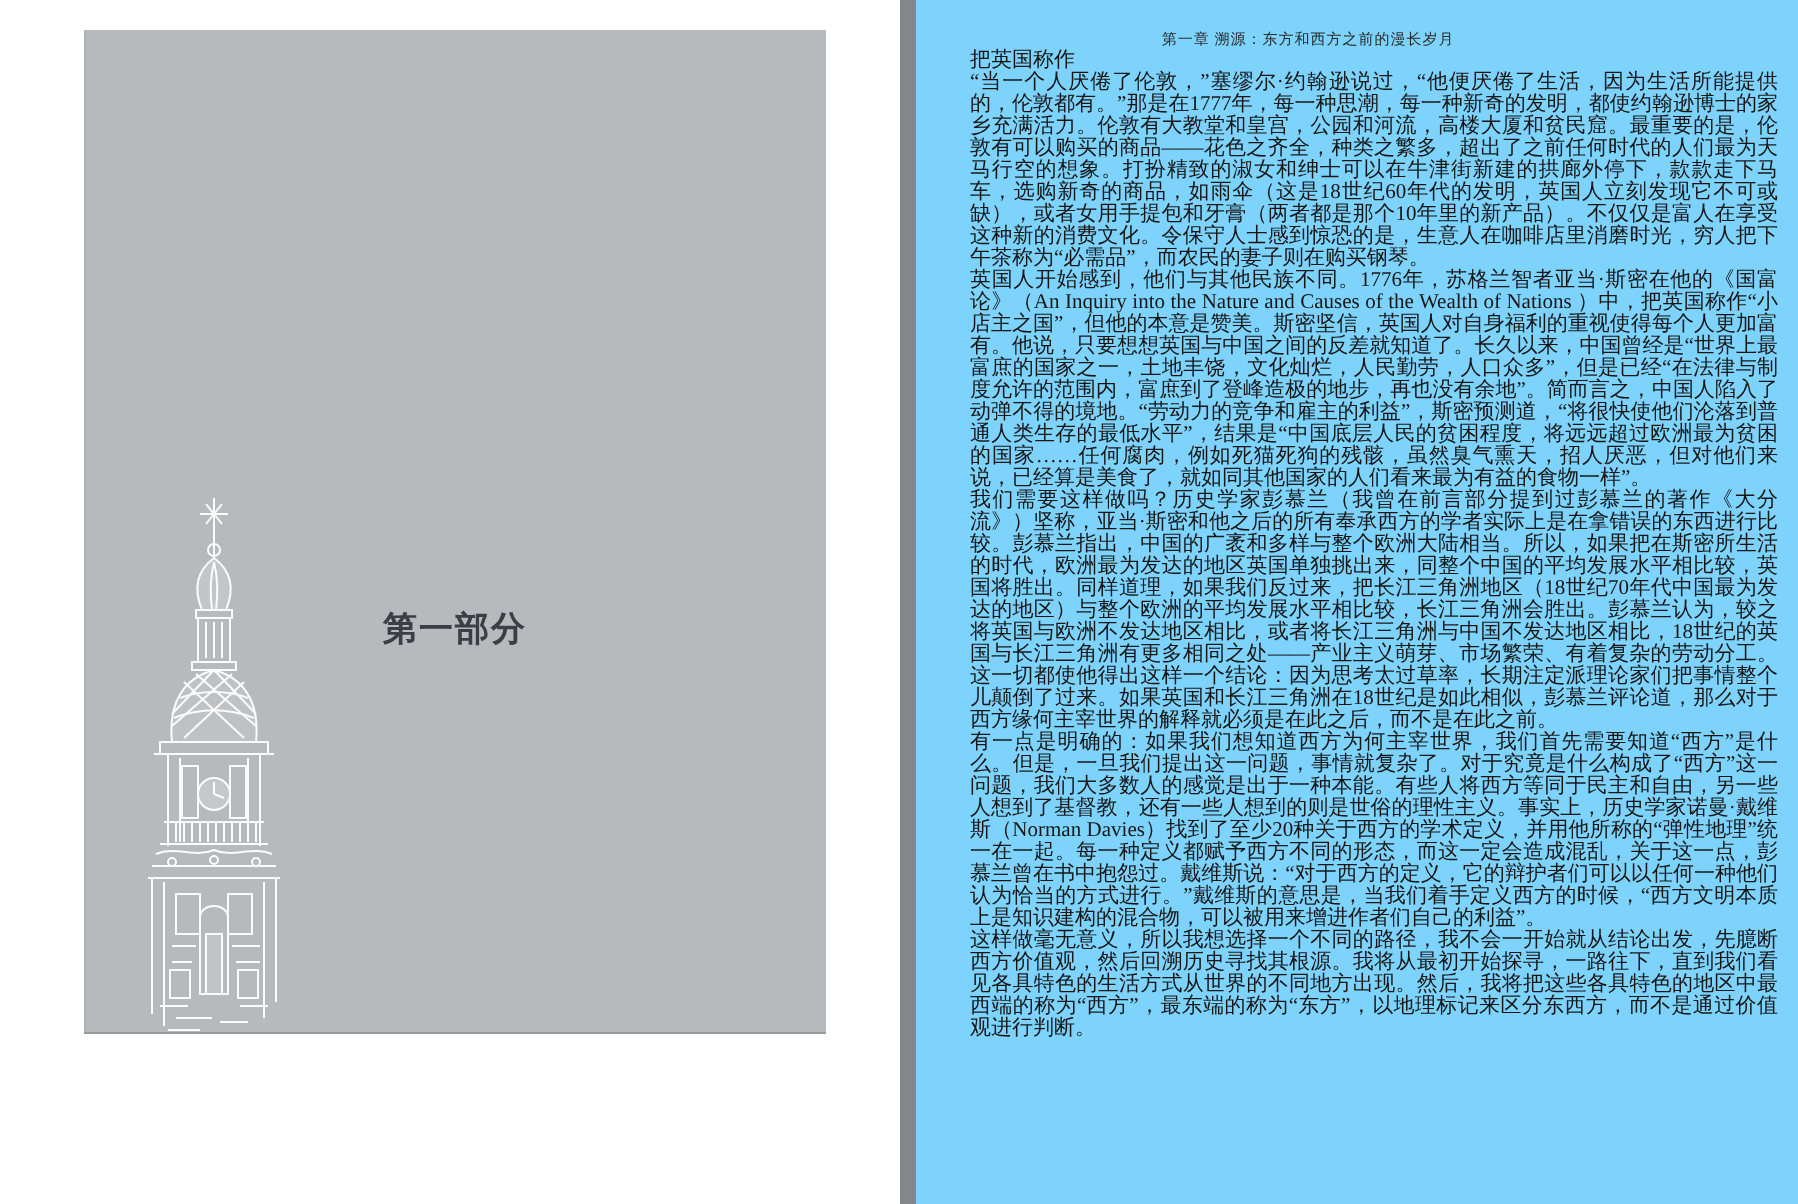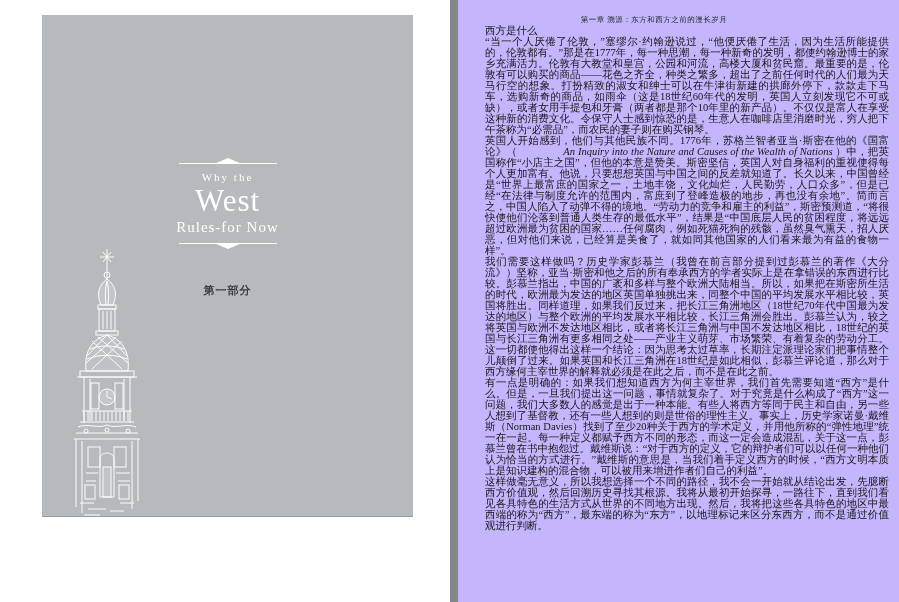--- a/index.html
+++ b/index.html
@@ -21,60 +21,49 @@
   .tri-up{position:absolute;left:50%;bottom:-1px;transform:translateX(-50%);
     width:0;height:0;border-left:14px solid transparent;border-right:14px solid transparent;
     border-bottom:6px solid #ffffff;}
   .tri-down{position:absolute;left:50%;top:-1px;transform:translateX(-50%);
     width:0;height:0;border-left:14px solid transparent;border-right:14px solid transparent;
     border-top:6px solid #ffffff;}
   .why{font-size:11px;letter-spacing:2px;margin-top:7px;}
   .west{font-size:31px;letter-spacing:1px;line-height:1;margin-top:2px;}
   .rules{font-size:15px;letter-spacing:1px;margin-top:3px;margin-bottom:7px;}
   .part-label{
-    position:absolute;left:0;top:268px;width:100%;text-align:center;
-    font-size:11px;font-weight:bold;color:#3b3f43;letter-spacing:1px;
+    position:absolute;left:0;top:288px;width:100%;text-align:center;
+    font-size:17px;font-weight:bold;color:#3b3f43;letter-spacing:1px;
   }
   .tower{position:absolute;left:18px;top:230px;width:94px;height:273px;}
   
   .spine{position:absolute;left:450px;top:0;width:8px;height:602px;background:#848789;}
   
-  .right-page{position:absolute;left:458px;top:0;width:441px;height:602px;background:#c4b5fd;color:#161616;}
+  .right-page{position:absolute;left:458px;top:0;width:441px;height:602px;background:#7dd3fc;color:#161616;}
   .running-header{
     position:absolute;top:15px;left:27px;width:404px;text-align:center;
     transform:translateX(-33px);font-size:7.5px;color:#2a2a2a;letter-spacing:0.5px;
     white-space:nowrap;
   }
   .body-text{
     position:absolute;top:25px;left:27px;width:404px;
     font-size:10.5px;line-height:11px;text-align:justify;
   }
   .section-heading{margin:0;text-align:left;}
   .para{margin:0;}
-  .italic{font-style:italic;margin-left:46px;}
+  .italic{}
 </style>
 </head>
 <body>
 
 <div class="canvas">
 
   <div class="left-page">
     <div class="gray-panel">
 
-      <div class="title-block">
-        <div class="orn orn-top">
-            <span class="tri-up"></span>
-          </div>
-        <div class="why">Why the</div>
-        <div class="west">West</div>
-        <div class="rules">Rules-for Now</div>
-        <div class="orn orn-bottom">
-            <span class="tri-down"></span>
-          </div>
-      </div>
 
       <div class="part-label">第一部分</div>
 
       <svg class="tower" viewBox="0 0 94 273" xmlns="http://www.w3.org/2000/svg">
         <g stroke="#ffffff" fill="none" stroke-width="1" opacity="0.95">
 
           <line x1="47" y1="4" x2="47" y2="34"></line>
           <line x1="40" y1="12" x2="54" y2="12"></line>
           <line x1="43" y1="7" x2="51" y2="17"></line>
           <line x1="51" y1="7" x2="43" y2="17"></line>
@@ -129,21 +118,21 @@
       </svg>
 
     </div>
   </div>
 
   <div class="spine"></div>
 
   <div class="right-page">
     <div class="running-header">第一章 溯源：东方和西方之前的漫长岁月</div>
     <div class="body-text">
-      <p class="section-heading">西方是什么</p>
+      <p class="section-heading">把英国称作</p>
 
     <p class="para"><span>“当一个人厌倦了伦敦，”塞缪尔·约翰逊说过，“他便厌倦了生活，因为生活所能提供的，伦敦都有。”那是在1777年，每一种思潮，每一种新奇的发明，都使约翰逊博士的家乡充满活力。伦敦有大教堂和皇宫，公园和河流，高楼大厦和贫民窟。最重要的是，伦敦有可以购买的商品——花色之齐全，种类之繁多，超出了之前任何时代的人们最为天马行空的想象。打扮精致的淑女和绅士可以在牛津街新建的拱廊外停下，款款走下马车，选购新奇的商品，如雨伞（这是18世纪60年代的发明，英国人立刻发现它不可或缺），或者女用手提包和牙膏（两者都是那个10年里的新产品）。不仅仅是富人在享受这种新的消费文化。令保守人士感到惊恐的是，生意人在咖啡店里消磨时光，穷人把下午茶称为“必需品”，而农民的妻子则在购买钢琴。</span></p>
         <p class="para"><span>英国人开始感到，他们与其他民族不同。1776年，苏格兰智者亚当·斯密在他的《国富论》（</span><span class="italic">An Inquiry into the Nature and Causes of the Wealth of Nations </span><span>）中，把英国称作“小店主之国”，但他的本意是赞美。斯密坚信，英国人对自身福利的重视使得每个人更加富有。他说，只要想想英国与中国之间的反差就知道了。长久以来，中国曾经是“世界上最富庶的国家之一，土地丰饶，文化灿烂，人民勤劳，人口众多”，但是已经“在法律与制度允许的范围内，富庶到了登峰造极的地步，再也没有余地”。简而言之，中国人陷入了动弹不得的境地。“劳动力的竞争和雇主的利益”，斯密预测道，“将很快使他们沦落到普通人类生存的最低水平”，结果是“中国底层人民的贫困程度，将远远超过欧洲最为贫困的国家……任何腐肉，例如死猫死狗的残骸，虽然臭气熏天，招人厌恶，但对他们来说，已经算是美食了，就如同其他国家的人们看来最为有益的食物一样”。</span></p>
         <p class="para"><span>我们需要这样做吗？历史学家彭慕兰（我曾在前言部分提到过彭慕兰的著作《大分流》）坚称，亚当·斯密和他之后的所有奉承西方的学者实际上是在拿错误的东西进行比较。彭慕兰指出，中国的广袤和多样与整个欧洲大陆相当。所以，如果把在斯密所生活的时代，欧洲最为发达的地区英国单独挑出来，同整个中国的平均发展水平相比较，英国将胜出。同样道理，如果我们反过来，把长江三角洲地区（18世纪70年代中国最为发达的地区）与整个欧洲的平均发展水平相比较，长江三角洲会胜出。彭慕兰认为，较之将英国与欧洲不发达地区相比，或者将长江三角洲与中国不发达地区相比，18世纪的英国与长江三角洲有更多相同之处——产业主义萌芽、市场繁荣、有着复杂的劳动分工。这一切都使他得出这样一个结论：因为思考太过草率，长期注定派理论家们把事情整个儿颠倒了过来。如果英国和长江三角洲在18世纪是如此相似，彭慕兰评论道，那么对于西方缘何主宰世界的解释就必须是在此之后，而不是在此之前。</span></p>
         <p class="para"><span>有一点是明确的：如果我们想知道西方为何主宰世界，我们首先需要知道“西方”是什么。但是，一旦我们提出这一问题，事情就复杂了。对于究竟是什么构成了“西方”这一问题，我们大多数人的感觉是出于一种本能。有些人将西方等同于民主和自由，另一些人想到了基督教，还有一些人想到的则是世俗的理性主义。事实上，历史学家诺曼·戴维斯（Norman Davies）找到了至少20种关于西方的学术定义，并用他所称的“弹性地理”统一在一起。每一种定义都赋予西方不同的形态，而这一定会造成混乱，关于这一点，彭慕兰曾在书中抱怨过。戴维斯说：“对于西方的定义，它的辩护者们可以以任何一种他们认为恰当的方式进行。”戴维斯的意思是，当我们着手定义西方的时候，“西方文明本质上是知识建构的混合物，可以被用来增进作者们自己的利益”。</span></p>
         <p class="para"><span>这样做毫无意义，所以我想选择一个不同的路径，我不会一开始就从结论出发，先臆断西方价值观，然后回溯历史寻找其根源。我将从最初开始探寻，一路往下，直到我们看见各具特色的生活方式从世界的不同地方出现。然后，我将把这些各具特色的地区中最西端的称为“西方”，最东端的称为“东方”，以地理标记来区分东西方，而不是通过价值观进行判断。</span></p>
       </div>
   </div>
 
 </div>

